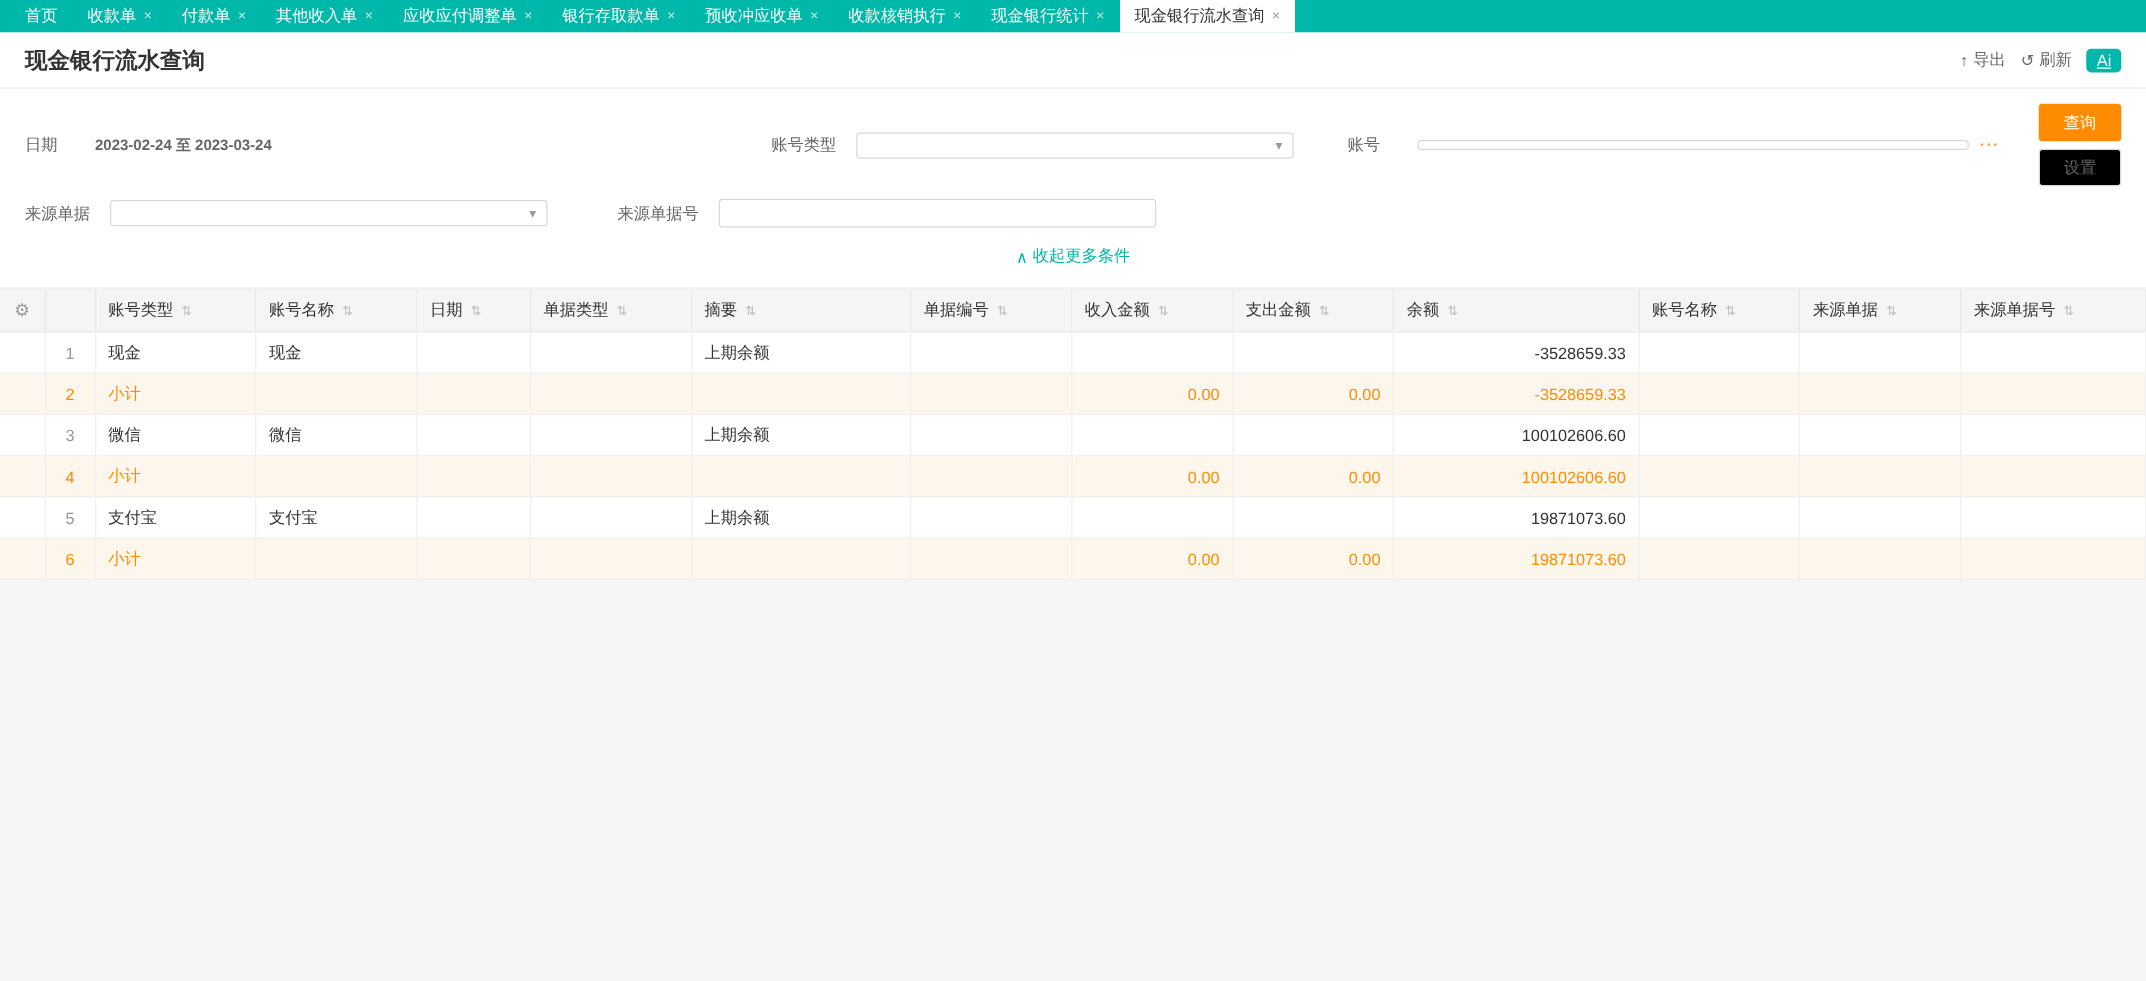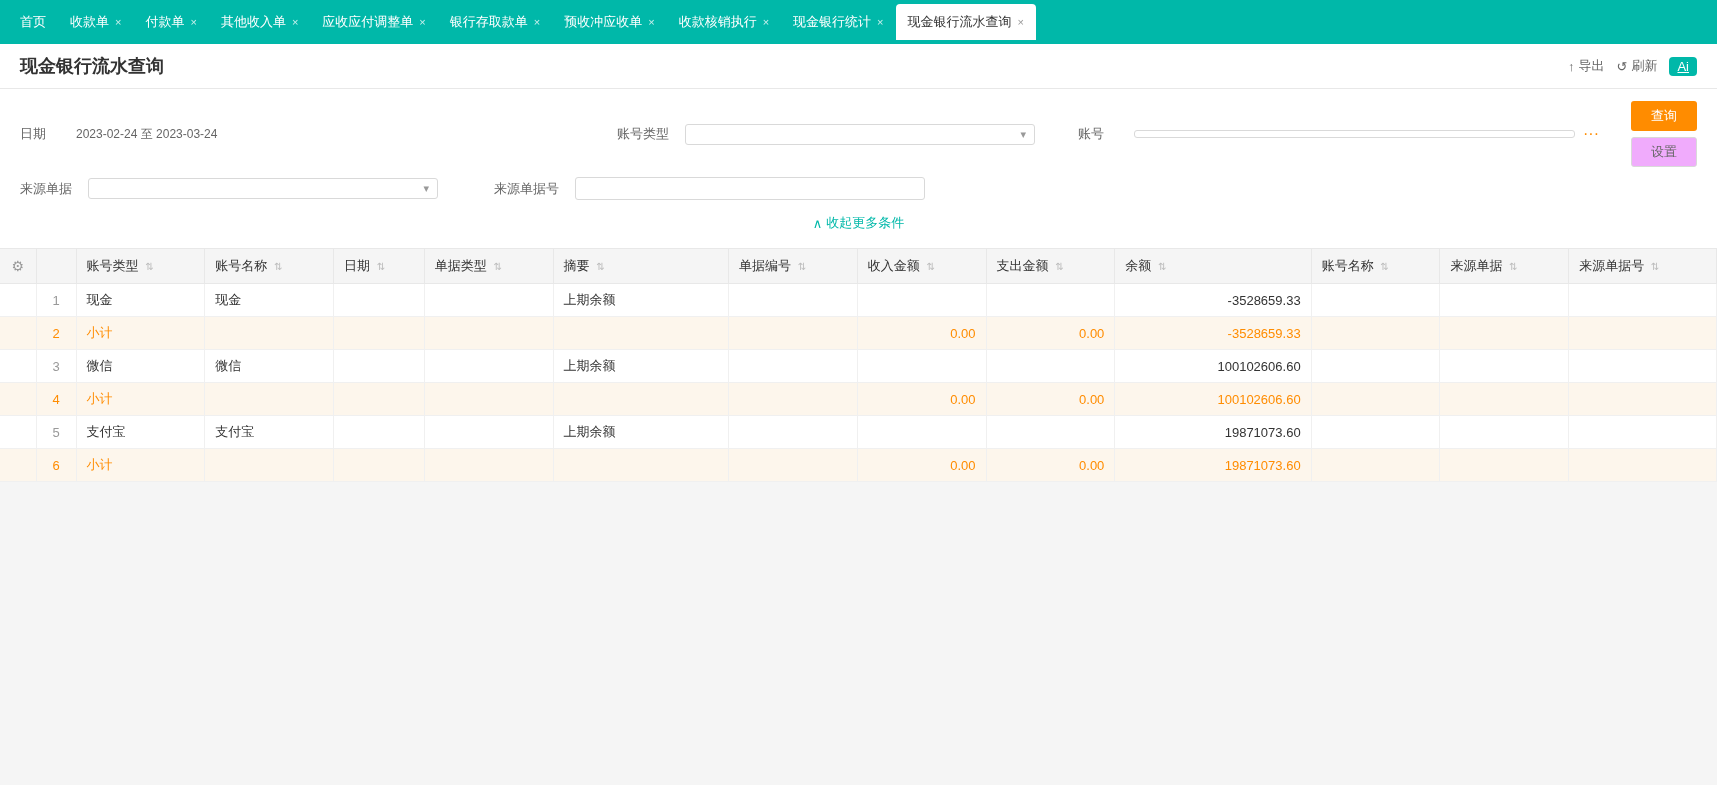--- a/index.html
+++ b/index.html
@@ -3,21 +3,21 @@
   <meta charset="utf-8">
   <style>
     * { box-sizing: border-box; margin: 0; padding: 0; font-family: 'Microsoft YaHei', Arial, sans-serif; font-size: 13px; }
     body { background: #f5f5f5; min-width: 1717px; }
 
     
     .top-nav {
       background: #00b8a9;
       display: flex;
       align-items: center;
-      height: 44px;
+      height: 26px;
       padding: 0 8px;
       overflow: hidden;
     }
     .nav-item {
       color: #fff;
       padding: 0 12px;
       height: 36px;
       display: flex;
       align-items: center;
       cursor: pointer;
@@ -149,21 +149,21 @@
     .query-btn {
       background: #ff8c00;
       color: #fff;
       border: none;
       border-radius: 3px;
       padding: 6px 20px;
       cursor: pointer;
       font-size: 13px;
     }
     .settings-btn {
-      background: #f0abfc;
+      background: #000000;
       color: #666;
       border: 1px solid #d9d9d9;
       border-radius: 3px;
       padding: 5px 16px;
       cursor: pointer;
       font-size: 13px;
     }
     .right-btns {
       display: flex;
       flex-direction: column;
@@ -284,21 +284,21 @@
       <span>↺</span>
       <span>刷新</span>
     </div>
     <div class="ai-badge">Ai</div>
   </div>
 </div>
 
 <div class="filter-area">
   <div class="filter-row">
     <span class="filter-label">日期</span>
-    <span style="flex:1; display:flex; align-items:center; gap:8px;">
+    <span style="flex:1; display:flex; align-items:center; gap:8px;font-weight:bold;">
       <span class="date-range">2023-02-24 至 2023-03-24</span>
     </span>
 
     <span class="filter-label" style="margin-left:60px;">账号类型</span>
     <div class="filter-input-wrap filter-select-large">
       <span style="flex:1; color:#ccc;"></span>
       <span class="chevron-down">▾</span>
     </div>
 
     <span class="filter-label" style="margin-left:27px;font-family:Liberation Serif, serif;">账号</span>

